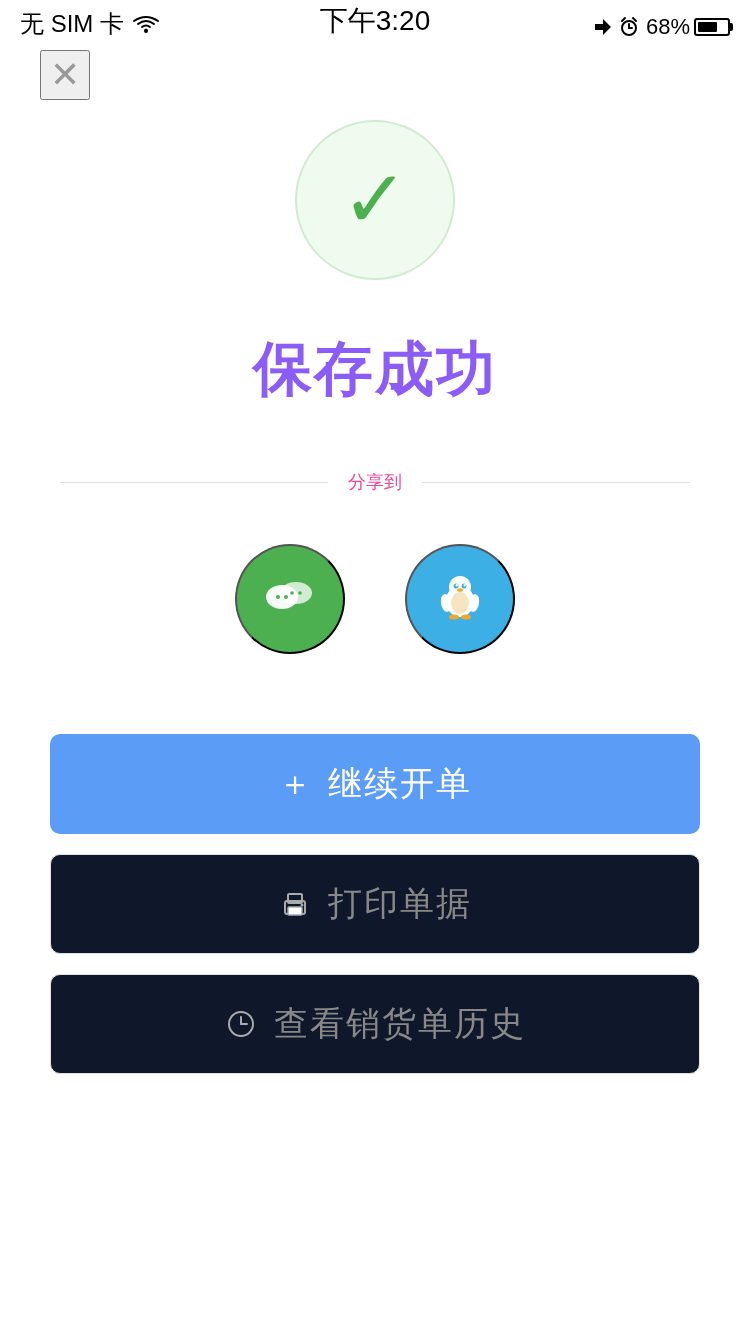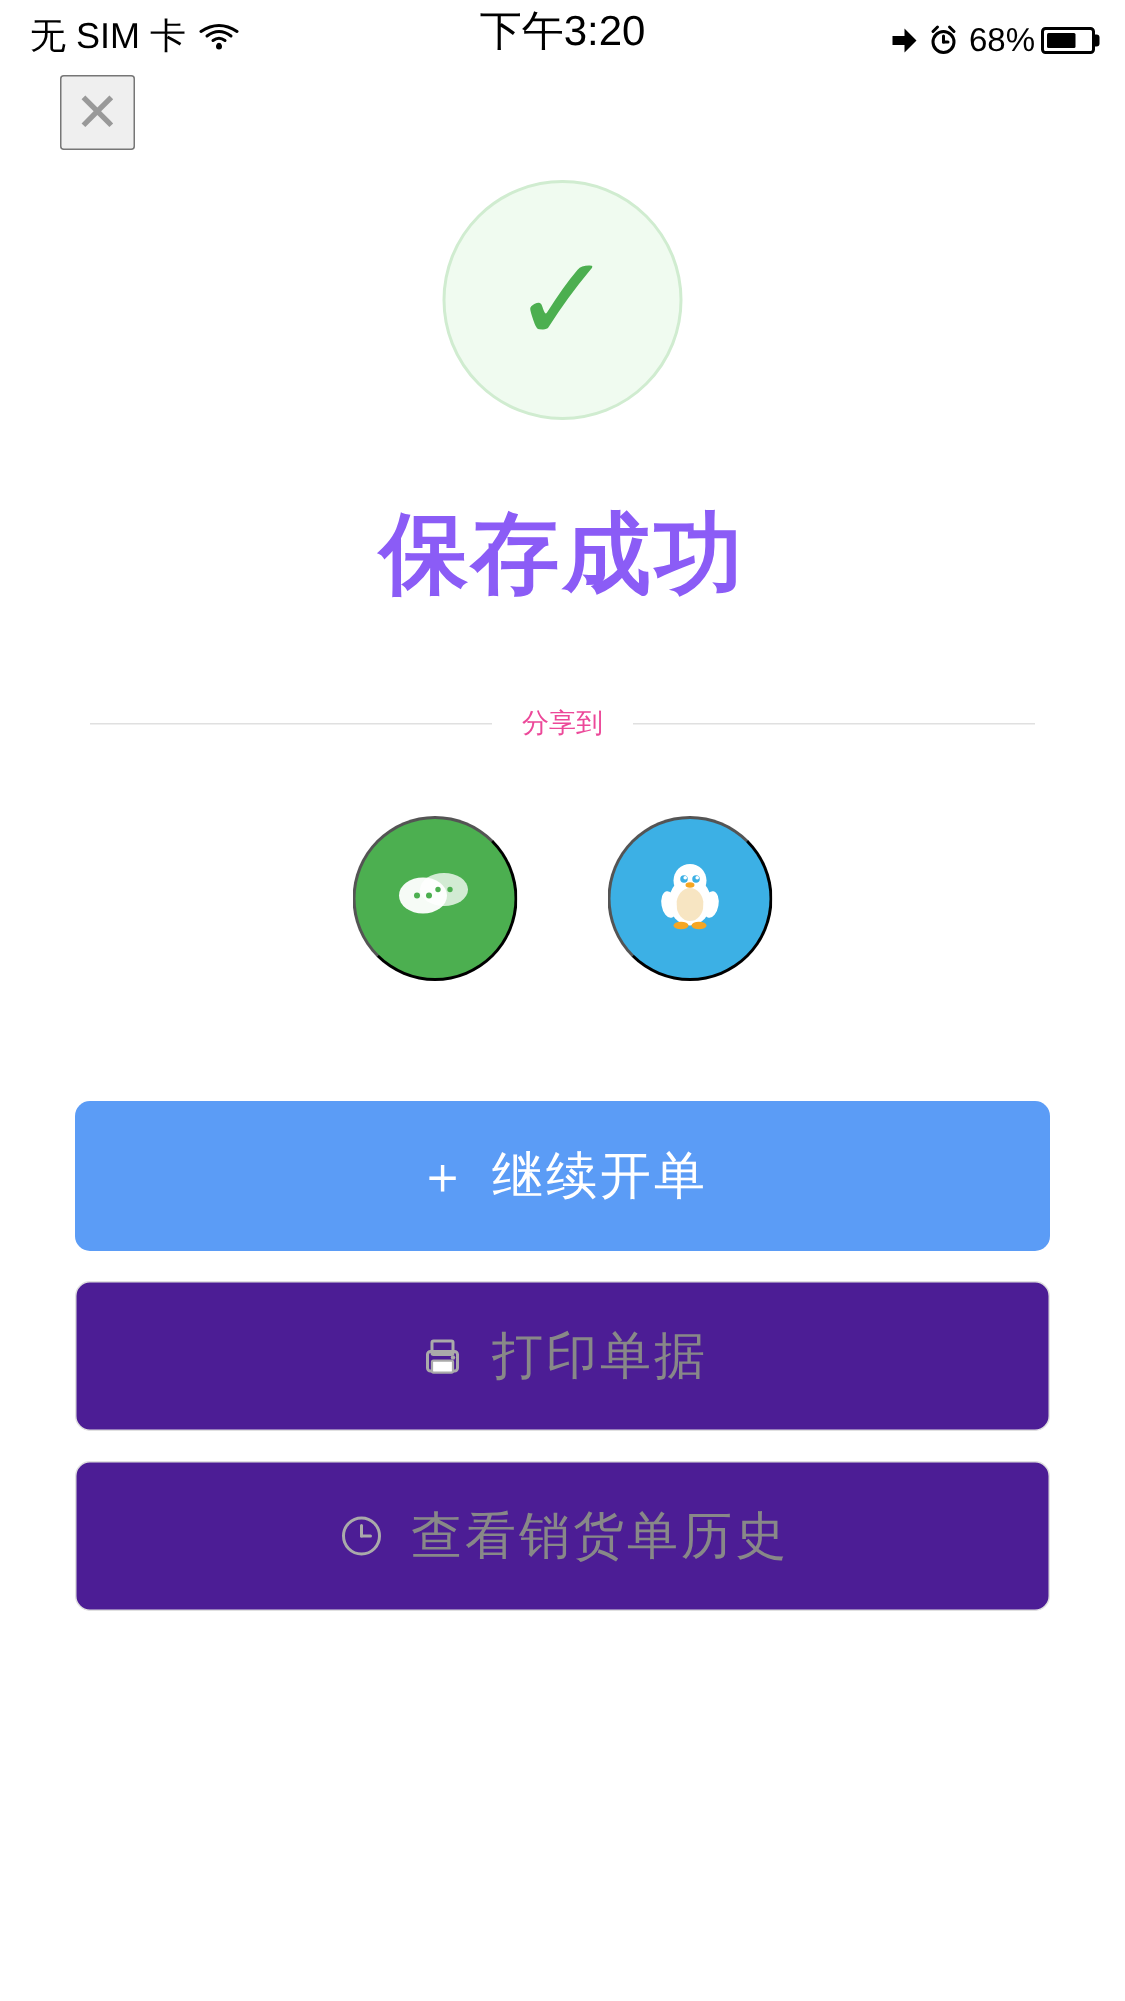--- a/index.html
+++ b/index.html
@@ -215,21 +215,21 @@
       display: flex;
       align-items: center;
       justify-content: center;
       gap: 16px;
       cursor: pointer;
     }
 
     .btn-secondary {
       width: 100%;
       height: 100px;
-      background: #4c1d95;
+      background: #0f172a;
       border: 1px solid #e0e0e0;
       border-radius: 10px;
       display: flex;
       align-items: center;
       justify-content: center;
       gap: 16px;
       cursor: pointer;
     }
 
     .btn-text-primary {

